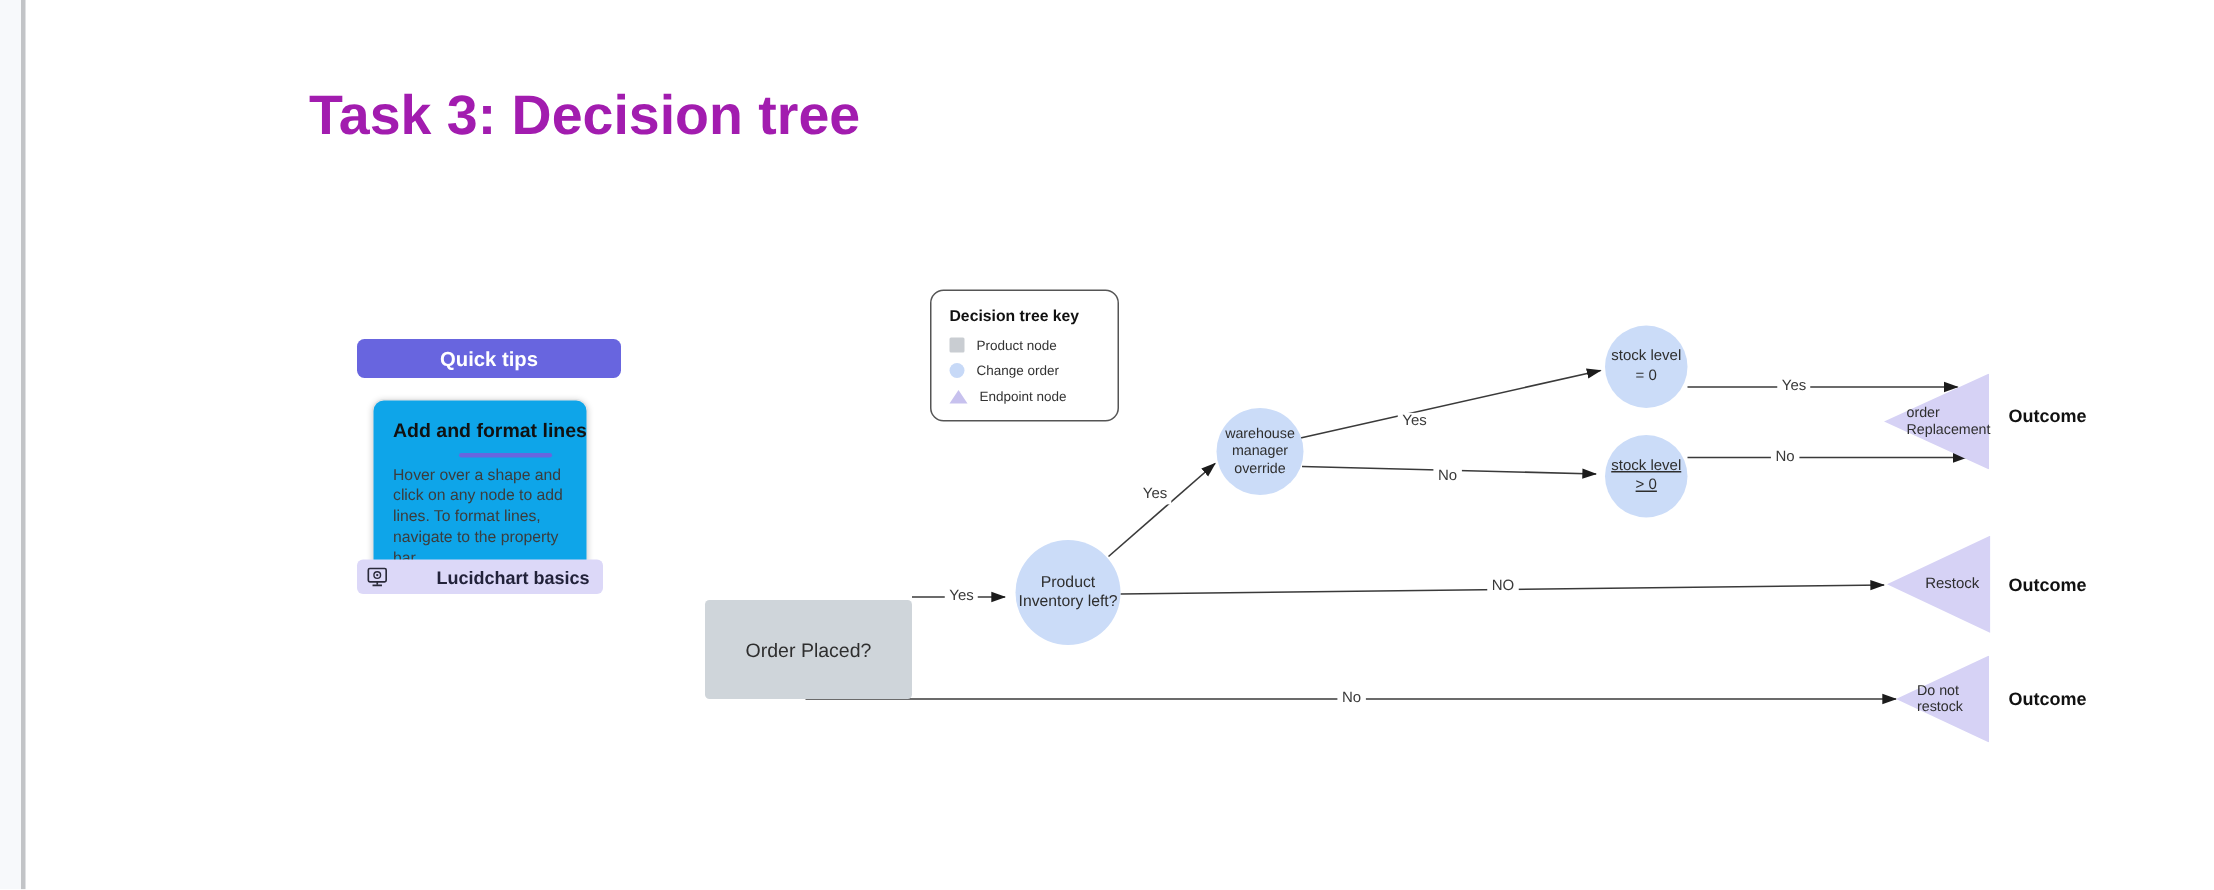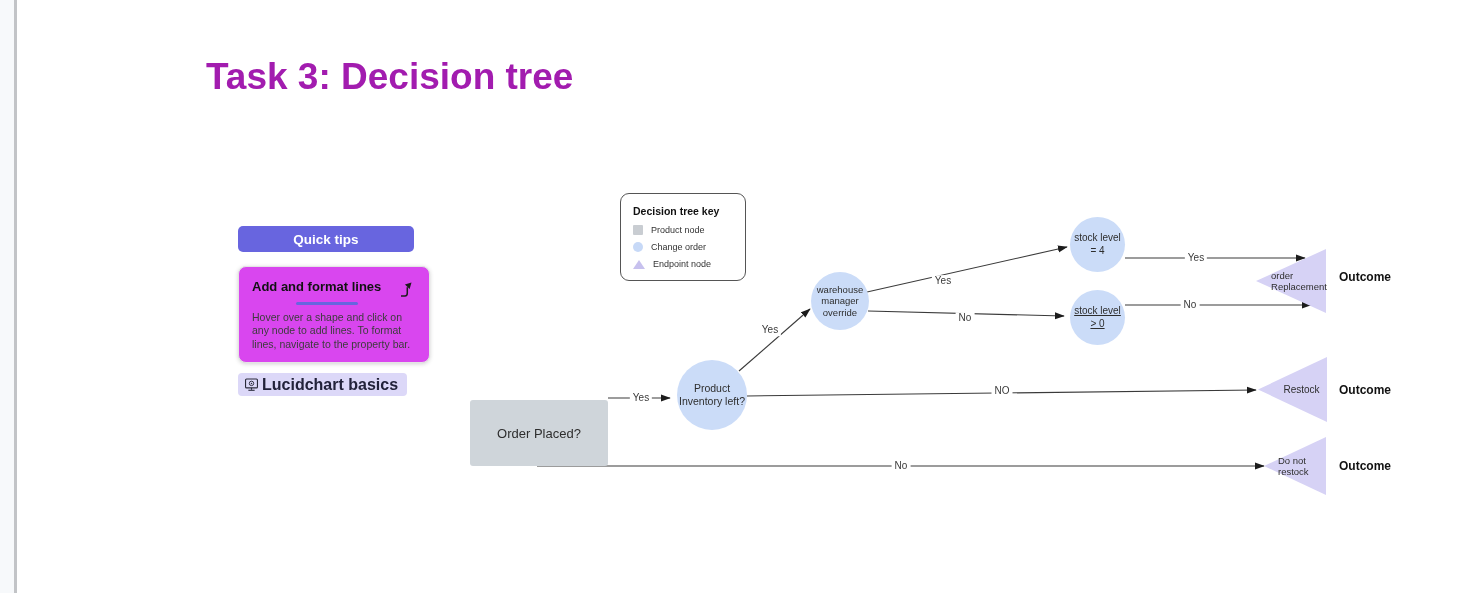--- a/index.html
+++ b/index.html
@@ -11,34 +11,34 @@
   .left-divider{position:absolute;left:14px;top:0;width:3px;height:593px;background:#c2c4c7;}
 
   .page-title{position:absolute;left:206px;top:56px;font-size:37px;font-weight:700;color:#a21caf;white-space:nowrap;}
 
   .quick-tips{
     position:absolute;left:238px;top:226px;width:176px;height:26px;
     background:#6865df;color:#ffffff;border:none;border-radius:5px;
     font-family:"Liberation Sans",sans-serif;font-size:13.5px;font-weight:bold;cursor:pointer;
   }
   .tips-card{
-    position:absolute;left:238px;top:266px;width:192px;min-height:92px;box-sizing:border-box;
-    background:#d946ef;border:1px solid #e4e4e4;border-radius:8px;
+    position:absolute;left:248px;top:266px;width:144px;min-height:92px;box-sizing:border-box;
+    background:#0ea5e9;border:1px solid #e4e4e4;border-radius:8px;
     box-shadow:0 1px 4px rgba(0,0,0,.18);padding:12px 13px 10px 13px;
   }
   .tips-card-head{display:flex;justify-content:space-between;align-items:flex-start;}
   .tips-title{font-size:13px;font-weight:bold;color:#111;white-space:nowrap;}
   .tips-underline{height:2.5px;background:#6865df;border-radius:2px;width:62px;margin:3px 0 0 44px;}
   .tips-body{font-size:10.5px;line-height:1.33;color:#3c3c3c;margin:6px 0 0 0;}
 
   .basics-pill{
     position:absolute;left:238px;top:373px;height:23px;display:flex;align-items:center;gap:2px;
     background:#dcd8f8;border-radius:4px;padding:0 9px 0 5px;cursor:pointer;
   }
-  .basics-pill span{font-size:16px;font-weight:bold;color:#22223a;white-space:nowrap;}
+  .basics-pill span{font-size:12px;font-weight:bold;color:#22223a;white-space:nowrap;margin-left:29px;}
 
   .key-box{
     position:absolute;left:620px;top:193px;width:126px;height:88px;box-sizing:border-box;
     background:#fff;border:1.2px solid #555;border-radius:9px;padding:11px 12px;
   }
   .key-title{font-size:10.5px;font-weight:bold;color:#111;margin-bottom:8px;}
   .key-item{display:flex;align-items:center;gap:8px;margin-bottom:7px;}
   .key-item .lbl{font-size:9px;color:#333;}
   .sw{width:10px;height:10px;flex:0 0 auto;}
   .sw-square{background:#c9cdd2;border-radius:1px;}
@@ -147,21 +147,21 @@
   <span class="edge-label" style="left:943px;top:281px;">Yes</span>
   <span class="edge-label" style="left:965px;top:318px;">No</span>
   <span class="edge-label" style="left:1196px;top:258px;">Yes</span>
   <span class="edge-label" style="left:1190px;top:305px;">No</span>
   <span class="edge-label" style="left:1002px;top:391px;">NO</span>
   <span class="edge-label" style="left:901px;top:466px;">No</span>
 
   <div class="node node-circle n-product">Product Inventory left?</div>
   <div class="node node-rect" style="left:470px;top:400px;">Order Placed?</div>
   <div class="node node-circle n-warehouse">warehouse manager override</div>
-  <div class="node node-circle n-stock0">stock level = 4</div>
+  <div class="node node-circle n-stock0">stock level = 0</div>
   <div class="node node-circle n-stockpos">stock level &gt; 0</div>
 
   <div class="tri-node t-orderrepl">
     <div class="tri-shape"></div>
     <div class="tri-label">order Replacement</div>
   </div>
   <div class="tri-node t-restock">
     <div class="tri-shape"></div>
     <div class="tri-label" style="font-size:10px;padding-left:18px;">Restock</div>
   </div>

